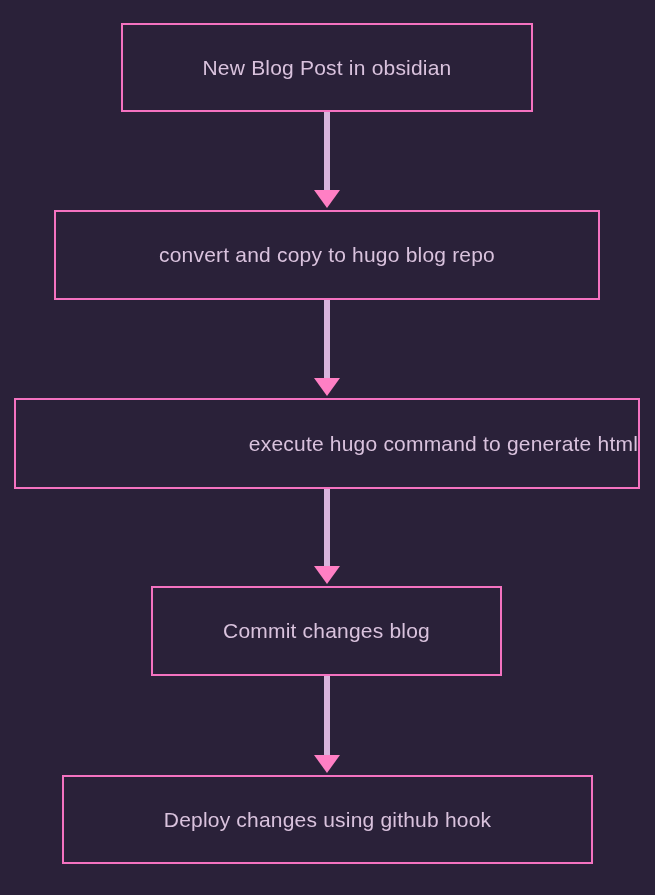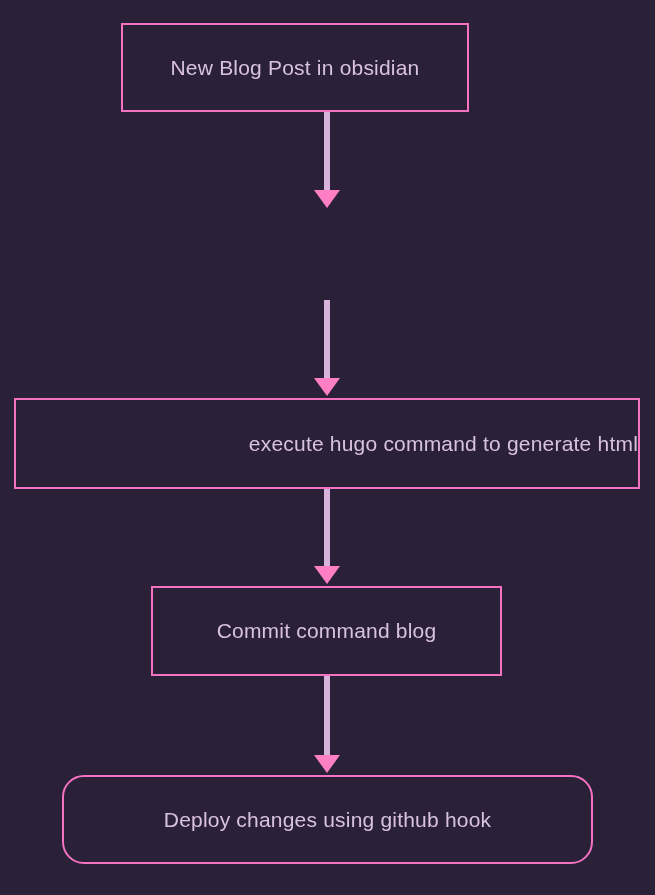--- a/index.html
+++ b/index.html
@@ -65,30 +65,33 @@
     <g>
       <line x1="327" y1="489" x2="327" y2="570" stroke="#d8b4dc" stroke-width="6"></line>
       <polygon points="314,566 340,566 327,584" fill="#ff7fc4"></polygon>
     </g>
     <g>
       <line x1="327" y1="676" x2="327" y2="759" stroke="#d8b4dc" stroke-width="6"></line>
       <polygon points="314,755 340,755 327,773" fill="#ff7fc4"></polygon>
     </g>
   </svg>
 
-  <div class="node" style="left:121px; top:23px; width:348px; height:89px;">
+  <div class="node" style="left:121px; top:23px; width:412px; height:89px;">
     <span class="node-label">New Blog Post in obsidian</span>
   </div>
 
+  <div class="node" style="left:54px; top:210px; width:546px; height:90px;">
+    <span class="node-label">convert and copy to hugo blog repo</span>
+  </div>
 
   <div class="node" style="left:14px; top:398px; width:626px; height:91px;justify-content:flex-end;">
     <span class="node-label">execute hugo command to generate html</span>
   </div>
 
   <div class="node" style="left:151px; top:586px; width:351px; height:90px;">
-    <span class="node-label">Commit command blog</span>
+    <span class="node-label">Commit changes blog</span>
   </div>
 
-  <div class="node" style="left:62px; top:775px; width:531px; height:89px;border-radius:22px;">
+  <div class="node" style="left:62px; top:775px; width:531px; height:89px;">
     <span class="node-label">Deploy changes using github hook</span>
   </div>
 
 </div>
 
 </body></html>

